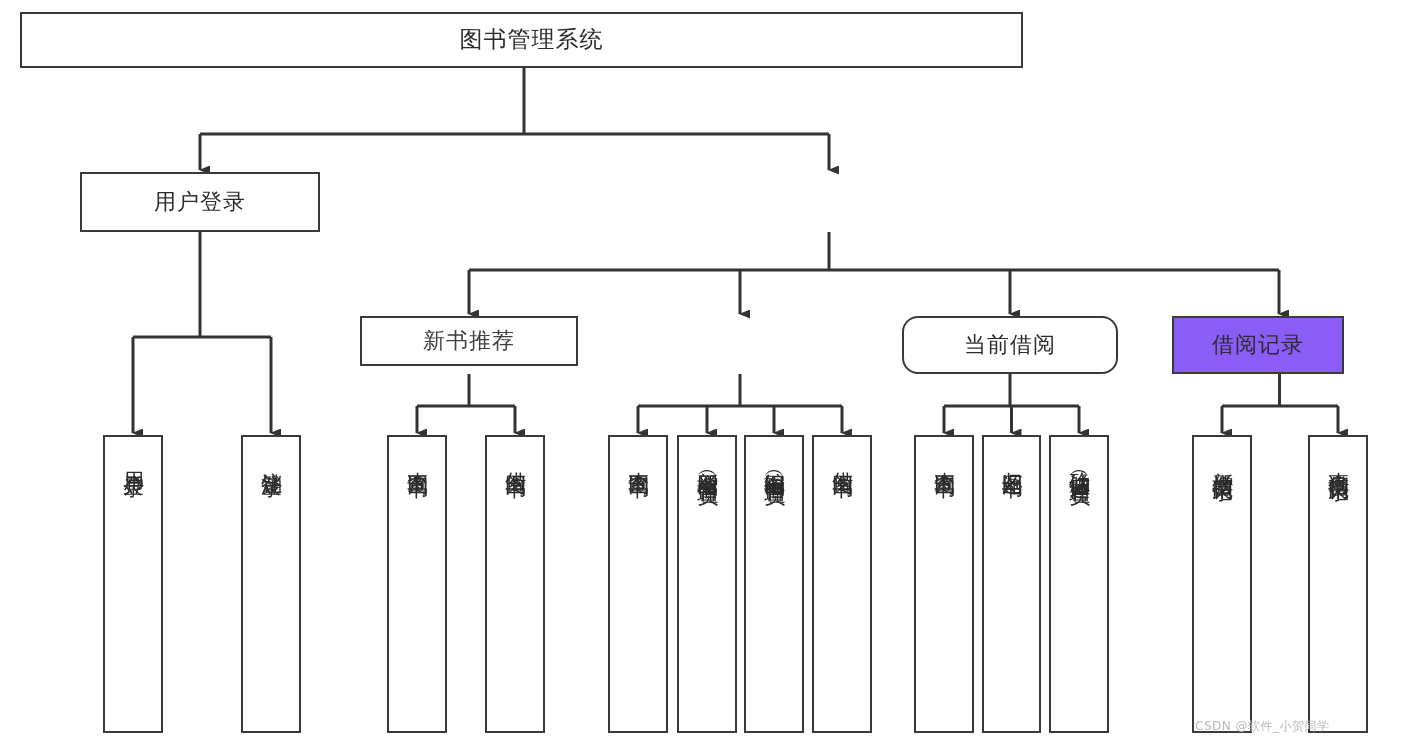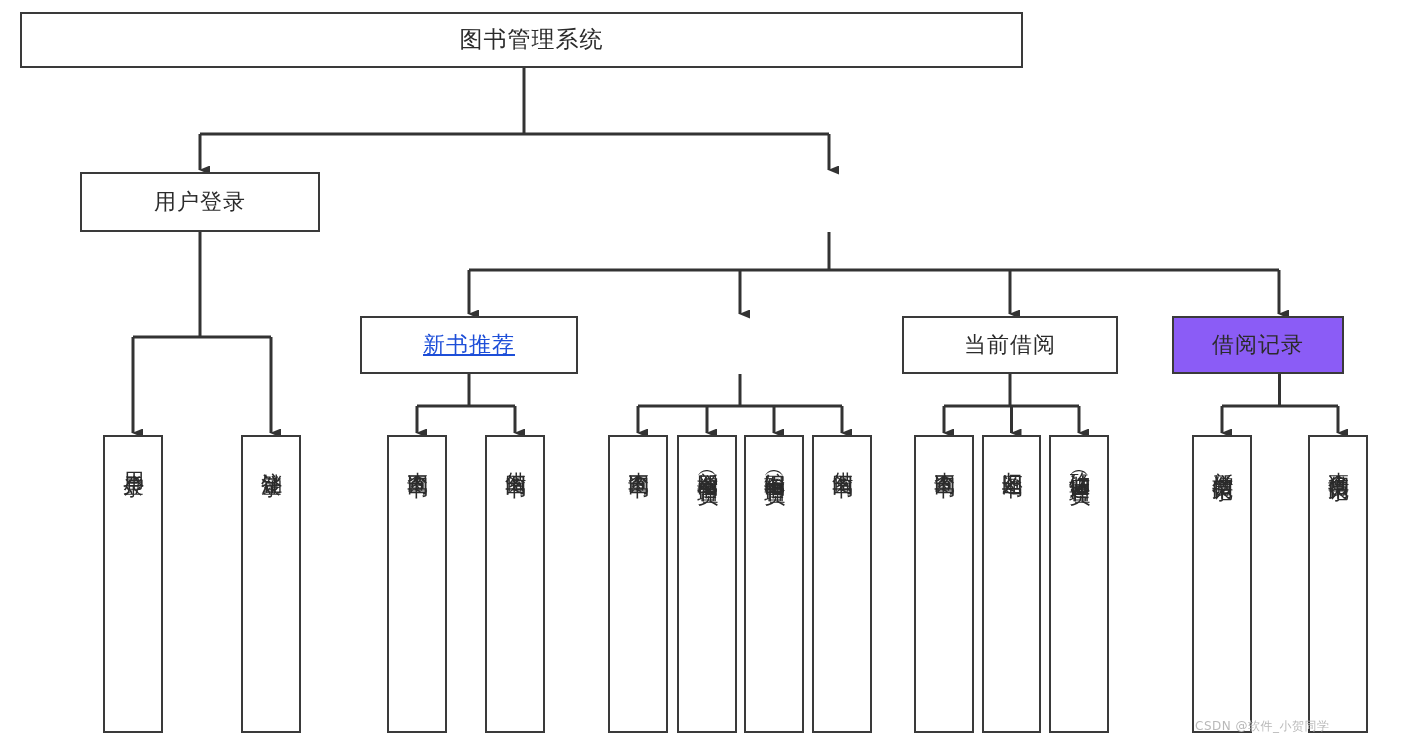--- a/index.html
+++ b/index.html
@@ -116,24 +116,24 @@
   </svg>
 
   <div class="node horizontal root" id="node-root" style="left: 20px; top: 12px; width: 1003px; height: 56px; border-color: rgb(58, 58, 58); background: rgb(255, 255, 255); color: rgb(43, 43, 43); padding-left: 20px;">
     <span>图书管理系统</span>
   </div>
 
   <div class="node horizontal" id="node-l2-0" style="left: 80px; top: 172px; width: 240px; height: 60px; border-color: rgb(58, 58, 58); background: rgb(255, 255, 255); color: rgb(43, 43, 43);">
     <span>用户登录</span>
   </div>
 
-  <div class="node horizontal" id="node-l3-0" style="left: 360px; top: 316px; width: 218px; height: 58px; border-color: rgb(58, 58, 58); background: rgb(255, 255, 255); color: #1d4ed8; text-decoration: underline;">
+  <div class="node horizontal" id="node-l3-0" style="left: 360px; top: 316px; width: 218px; height: 50px; border-color: rgb(58, 58, 58); background: rgb(255, 255, 255); color: #404040;">
     <span>新书推荐</span>
   </div>
-  <div class="node horizontal" id="node-l3-2" style="left: 902px; top: 316px; width: 216px; height: 58px; border-color: rgb(58, 58, 58); background: rgb(255, 255, 255); color: rgb(43, 43, 43);">
+  <div class="node horizontal" id="node-l3-2" style="left: 902px; top: 316px; width: 216px; height: 58px; border-color: rgb(58, 58, 58); background: rgb(255, 255, 255); color: rgb(43, 43, 43); border-radius: 16px;">
     <span>当前借阅</span>
   </div>
   <div class="node horizontal" id="node-l3-3" style="left: 1172px; top: 316px; width: 172px; height: 58px; border-color: rgb(58, 58, 58); background: #8b5cf6; color: rgb(43, 43, 43);">
     <span>借阅记录</span>
   </div>
 
   <div class="node vertical" id="node-leaf-0" style="left: 103px; top: 435px; width: 60px; height: 298px; border-color: rgb(58, 58, 58); background: rgb(255, 255, 255); color: rgb(43, 43, 43);">
     <span class="vlabel">用户登录</span>
   </div>
   <div class="node vertical" id="node-leaf-1" style="left: 241px; top: 435px; width: 60px; height: 298px; border-color: rgb(58, 58, 58); background: rgb(255, 255, 255); color: rgb(43, 43, 43);">

